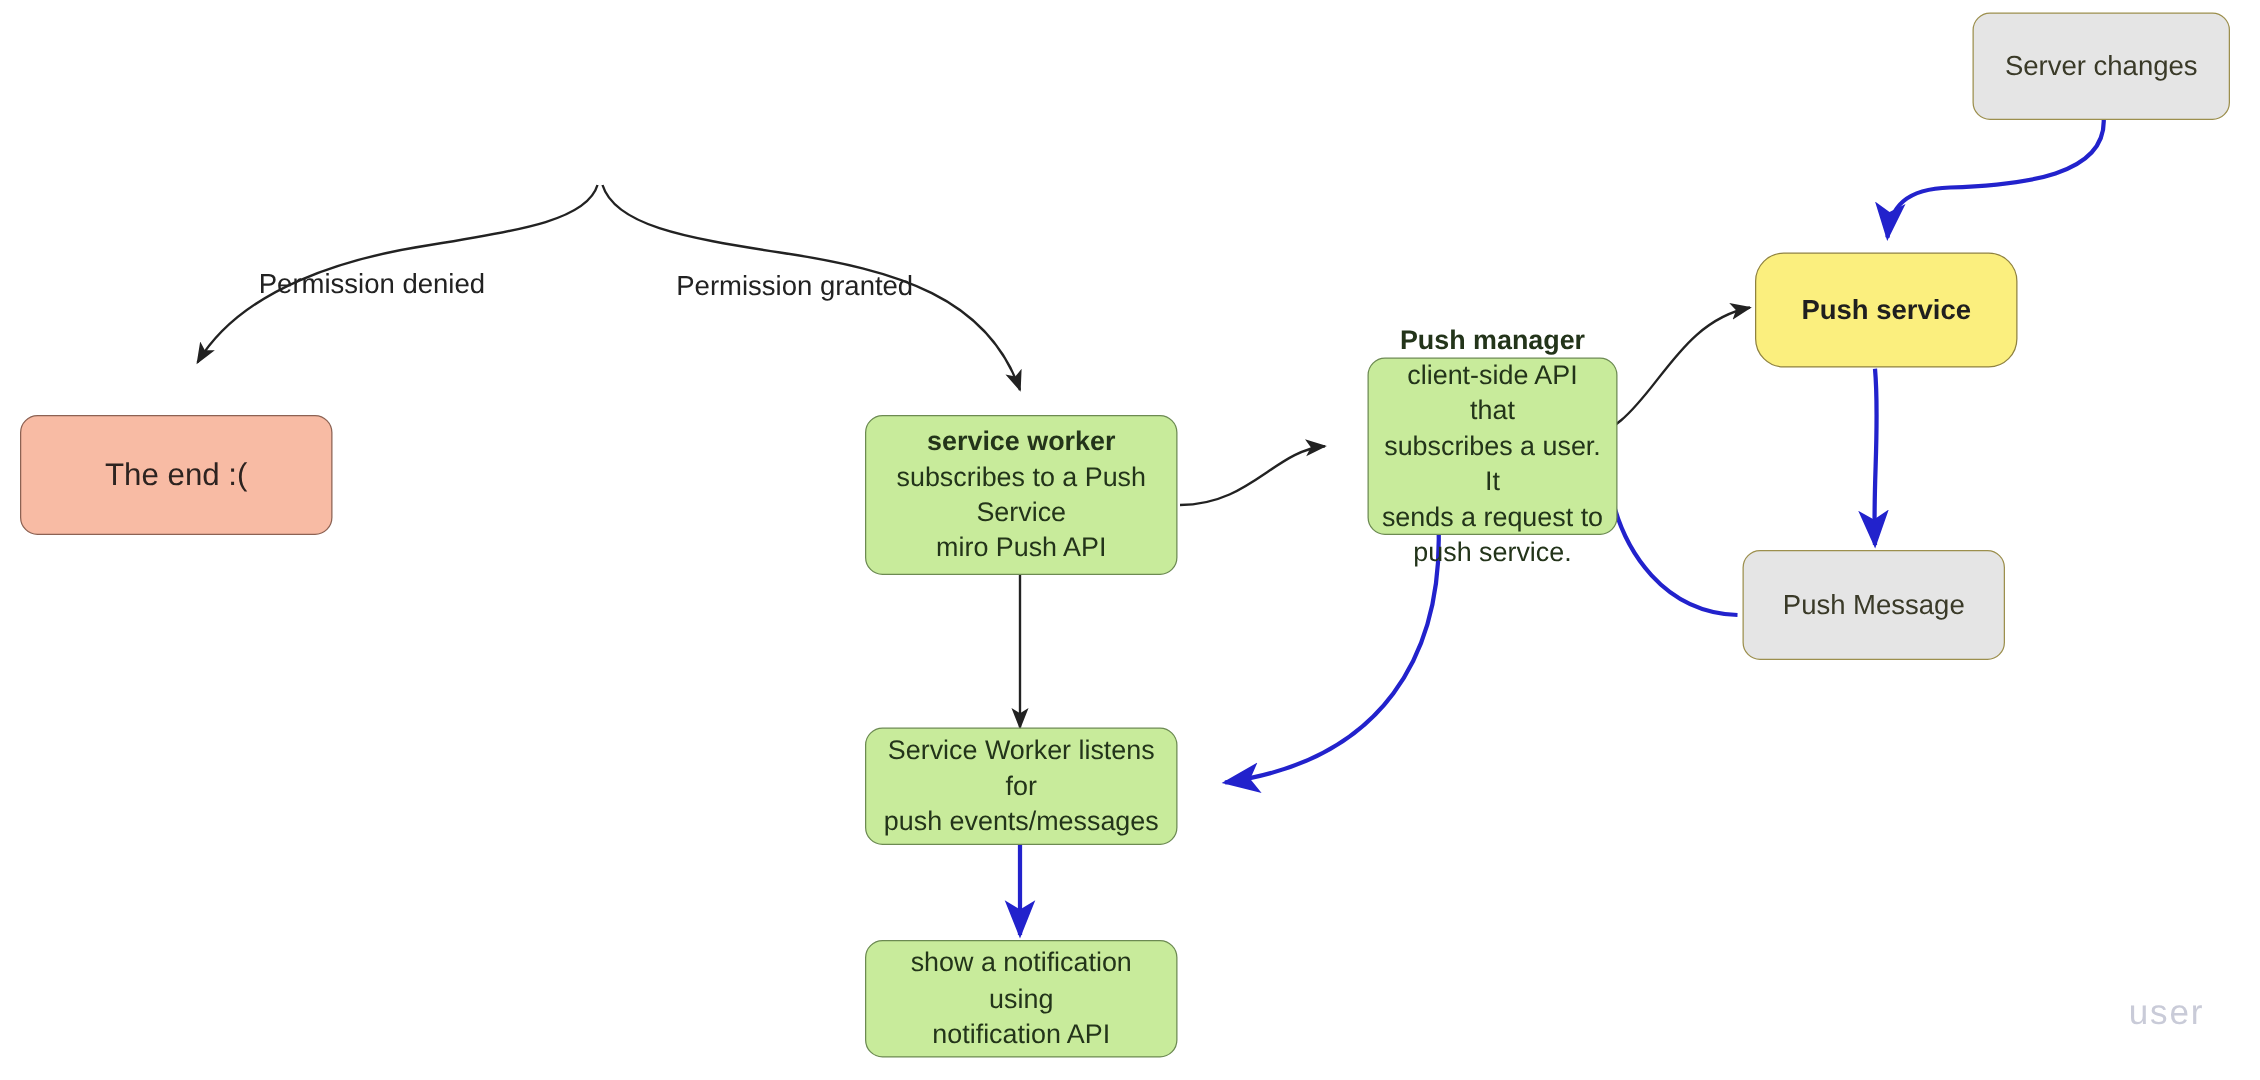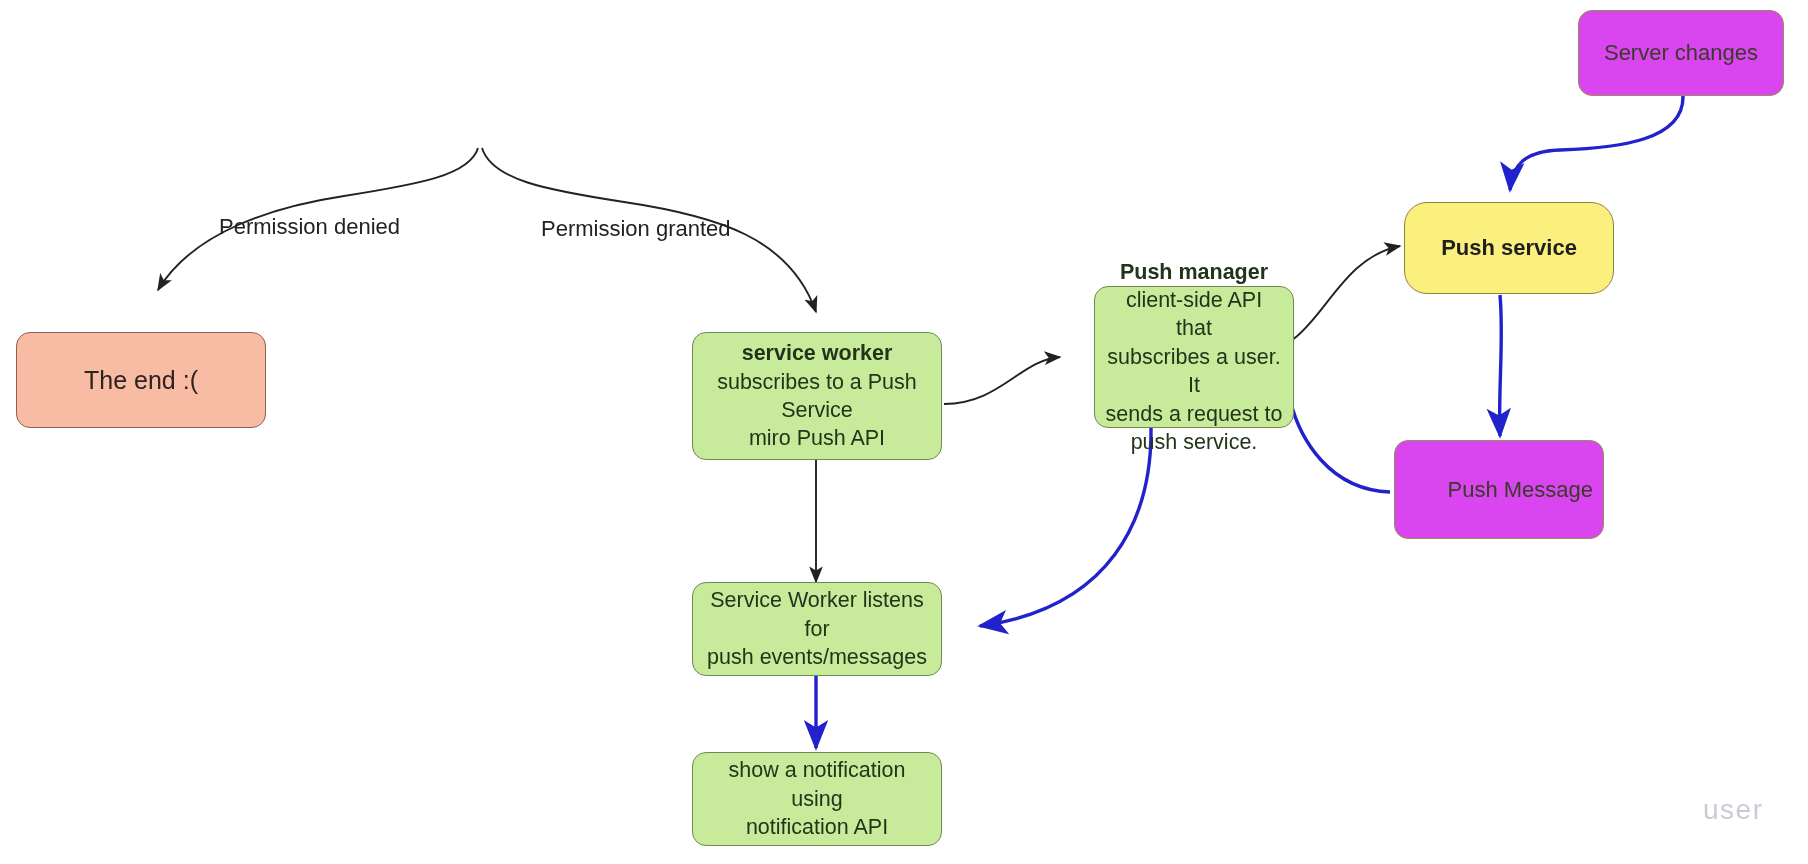--- a/index.html
+++ b/index.html
@@ -40,21 +40,21 @@
   }
   .node .txt {
     width: 100%;
   }
   .node-yellow {
     background: #fbef7e;
     border: 1.4px solid #8f8240;
     color: #1f1f1f;
   }
   .node-yellow-soft {
-    background: #d946ef;
+    background: #e5e5e5;
     border: 1.4px solid #9c8f4d;
     color: #3a3a28;
   }
   .node-green {
     background: #c8eb9b;
     border: 1.4px solid #6c8a52;
     color: #23341a;
   }
   .node-salmon {
     background: #f8bba4;
@@ -141,37 +141,37 @@
   </div>
 
   <div class="node node-yellow bold" style="left:1404px; top:202px; width:210px; height:92px; font-size:22px;border-radius:23px;">
     <div class="txt bold">Push service</div>
   </div>
 
   <div class="node node-yellow-soft" style="left:1578px; top:10px; width:206px; height:86px; font-size:22px;">
     <div class="txt">Server changes</div>
   </div>
 
-  <div class="node node-yellow-soft" style="left:1394px; top:440px; width:210px; height:99px; font-size:22px;text-align:right;">
+  <div class="node node-yellow-soft" style="left:1394px; top:440px; width:210px; height:88px; font-size:22px;">
     <div class="txt">Push Message</div>
   </div>
 
   <div class="node node-green fs22" style="left:692px; top:582px; width:250px; height:94px;">
     <div class="txt">
       <span>Service Worker listens for</span><br>
       <span>push events/messages</span>
     </div>
   </div>
 
   <div class="node node-green fs22" style="left:692px; top:752px; width:250px; height:94px;">
     <div class="txt">
       <span>show a notification using</span><br>
       <span>notification API</span>
     </div>
   </div>
 
-  <div class="edge-label" style="left:207px; top:214px;margin-left:12px;">Permission denied</div>
+  <div class="edge-label" style="left:207px; top:214px;">Permission denied</div>
 
   <div class="edge-label" style="left:541px; top:216px;">Permission granted</div>
 
   <div class="watermark" style="left:1703px; top:794px;">user</div>
 
 </div>
 
 </body></html>

